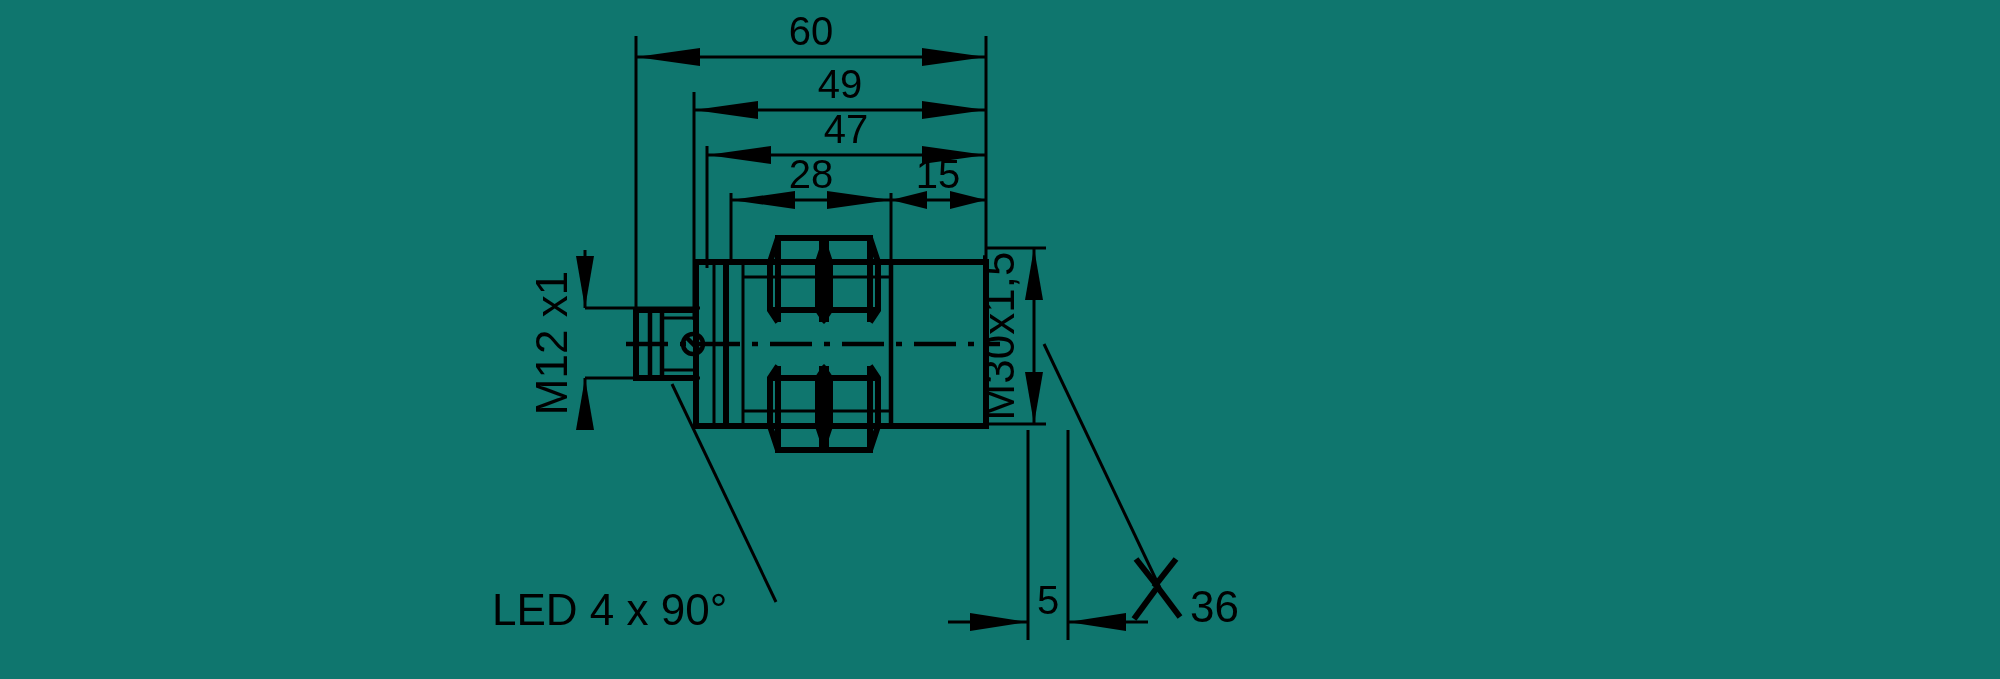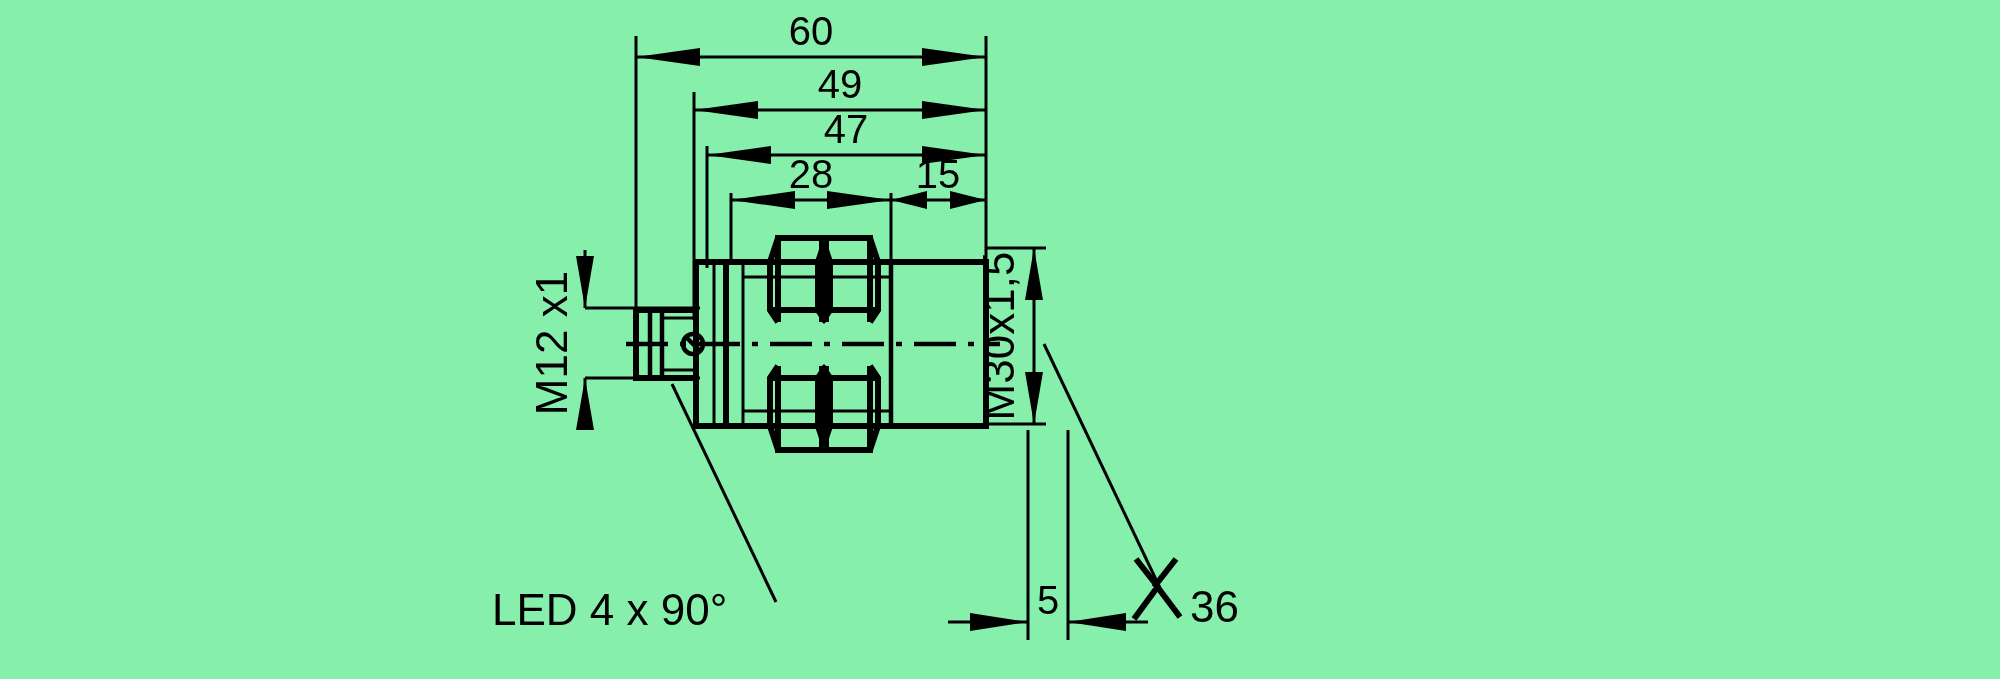--- a/index.html
+++ b/index.html
@@ -7,21 +7,21 @@
     padding: 0;
     background: #ffffff;
   }
   body {
     font-family: "Liberation Sans", sans-serif;
   }
   #stage {
     position: relative;
     width: 2000px;
     height: 679px;
-    background: #86efac;
+    background: #0f766e;
     overflow: hidden;
   }
   #drawing {
     position: absolute;
     left: 0;
     top: 0;
     width: 2000px;
     height: 679px;
   }
   .dimtext {

